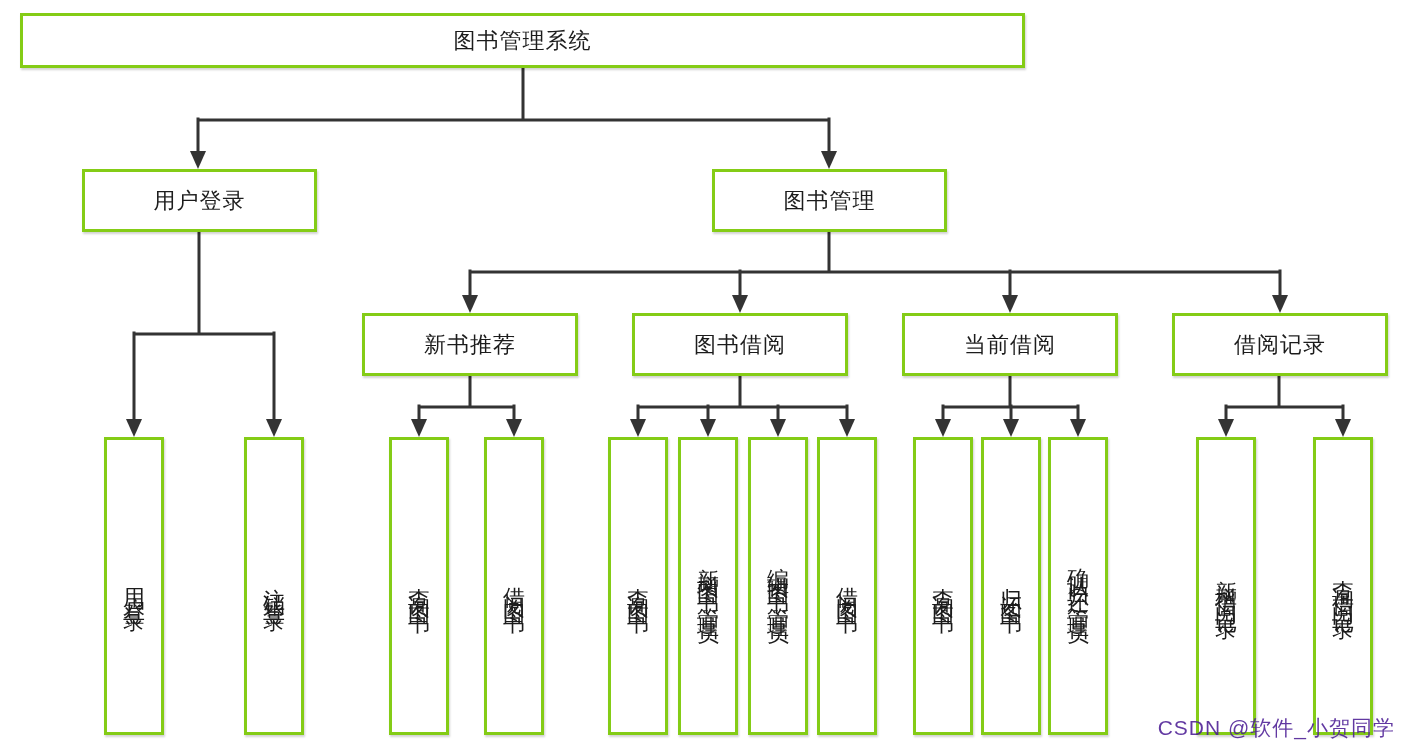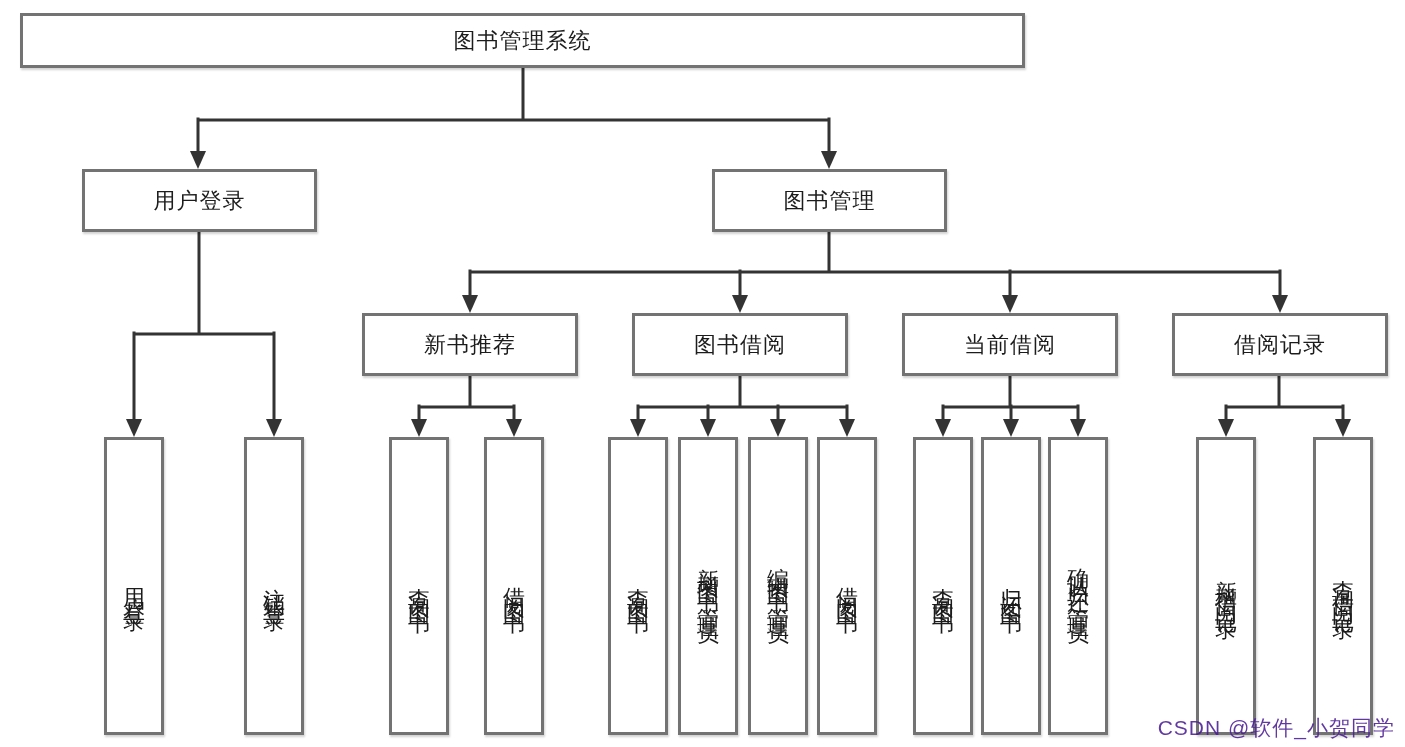--- a/index.html
+++ b/index.html
@@ -6,21 +6,21 @@
   #canvas{
     position:relative;
     width:1405px;height:747px;
     background:#ffffff;
     font-family:"Liberation Sans","DejaVu Sans",sans-serif;
     overflow:hidden;
   }
   .node{
     position:absolute;
     box-sizing:border-box;
-    border:3px solid #737373;
+    border:3px solid #84cc16;
     background:#ffffff;
     display:flex;
     align-items:center;
     justify-content:center;
     color:#1c1c1c;
     font-size:22px;
     letter-spacing:1px;
     box-shadow:1px 2px 2px rgba(0,0,0,0.18);
     z-index:2;
   }

